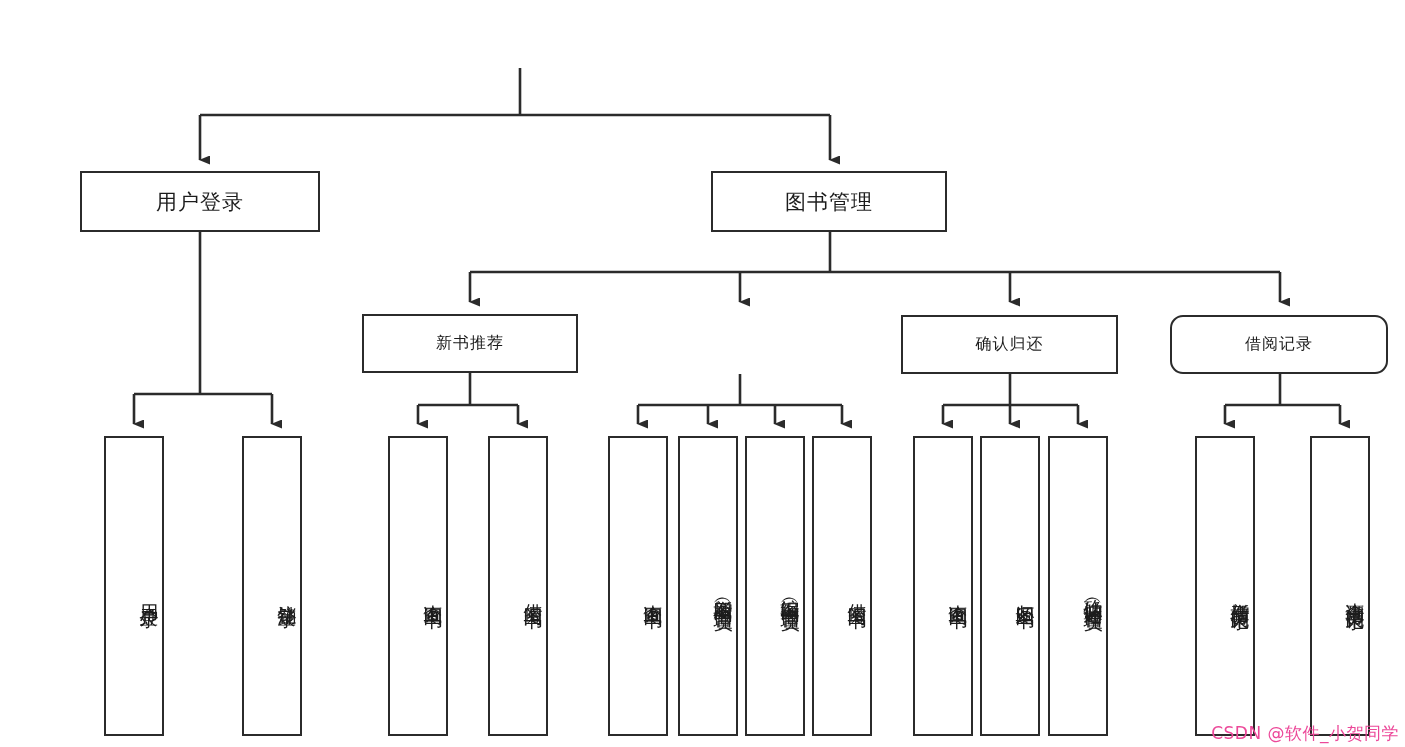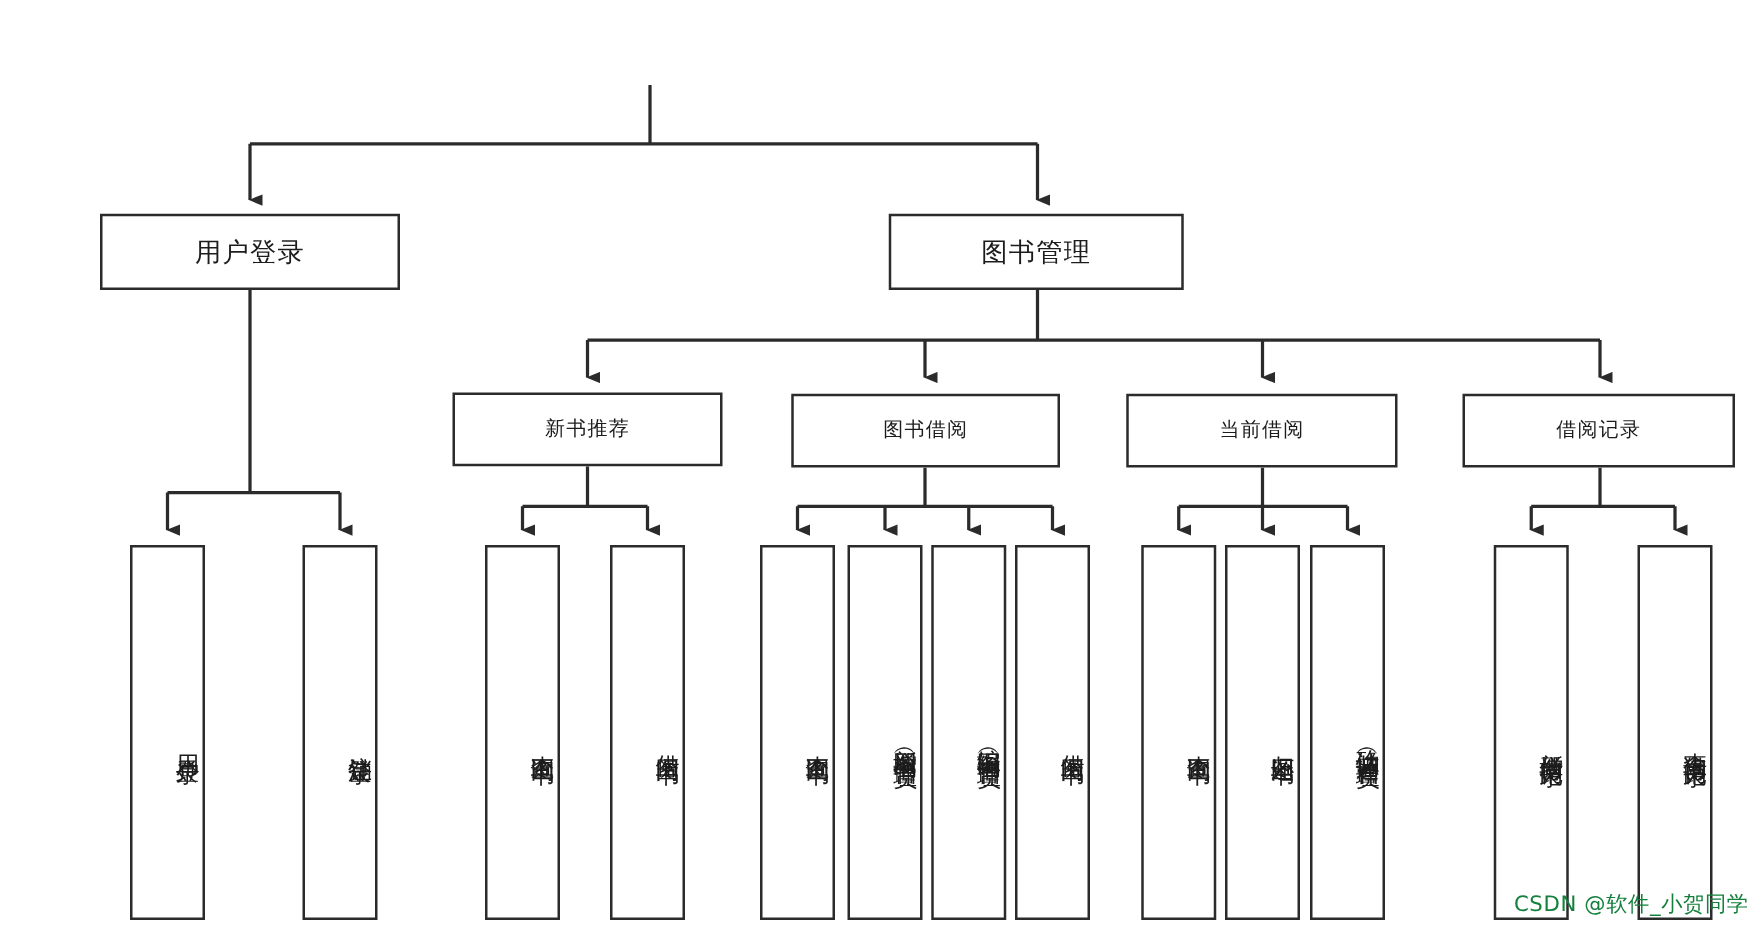--- a/index.html
+++ b/index.html
@@ -57,23 +57,23 @@
     white-space:nowrap;
   }
   .node.leaf .vtext{
     writing-mode:vertical-rl;
     text-orientation:upright;
     display:block;
   }
   .watermark{
     position:absolute;
     right:6px;
-    bottom:12px;
+    bottom:2px;
     font-size:17px;
-    color:#15803d;
+    color:#ec4899;
     letter-spacing:0.5px;
     z-index:5;
     white-space:nowrap;
   }
 </style>
 </head>
 <body>
 
 <div id="canvas">
 
@@ -131,27 +131,24 @@
   <div class="node lvl1" style="left:80px; top:171px; width:240px; height:61px;">
     <span>用户登录</span>
   </div>
   <div class="node lvl1" style="left:711px; top:171px; width:236px; height:61px;">
     <span>图书管理</span>
   </div>
 
   <div class="node lvl2" style="left:362px; top:314px; width:216px; height:59px;">
     <span>新书推荐</span>
   </div>
-  <div class="node lvl2" style="left:633px; top:315px; width:215px; height:59px;">
-    <span>图书借阅</span>
+  <div class="node lvl2" style="left:901px; top:315px; width:217px; height:59px;">
+    <span>确认归还</span>
   </div>
-  <div class="node lvl2" style="left:901px; top:315px; width:217px; height:59px;">
-    <span>当前借阅</span>
-  </div>
-  <div class="node lvl2" style="left:1170px; top:315px; width:218px; height:59px;">
+  <div class="node lvl2" style="left:1170px; top:315px; width:218px; height:59px;border-radius:13px;">
     <span>借阅记录</span>
   </div>
 
   <div class="node leaf" style="left:104px; top:436px; width:60px; height:300px;">
     <span class="vtext">用户登录</span>
   </div>
   <div class="node leaf" style="left:242px; top:436px; width:60px; height:300px;">
     <span class="vtext">注销登录</span>
   </div>
 

